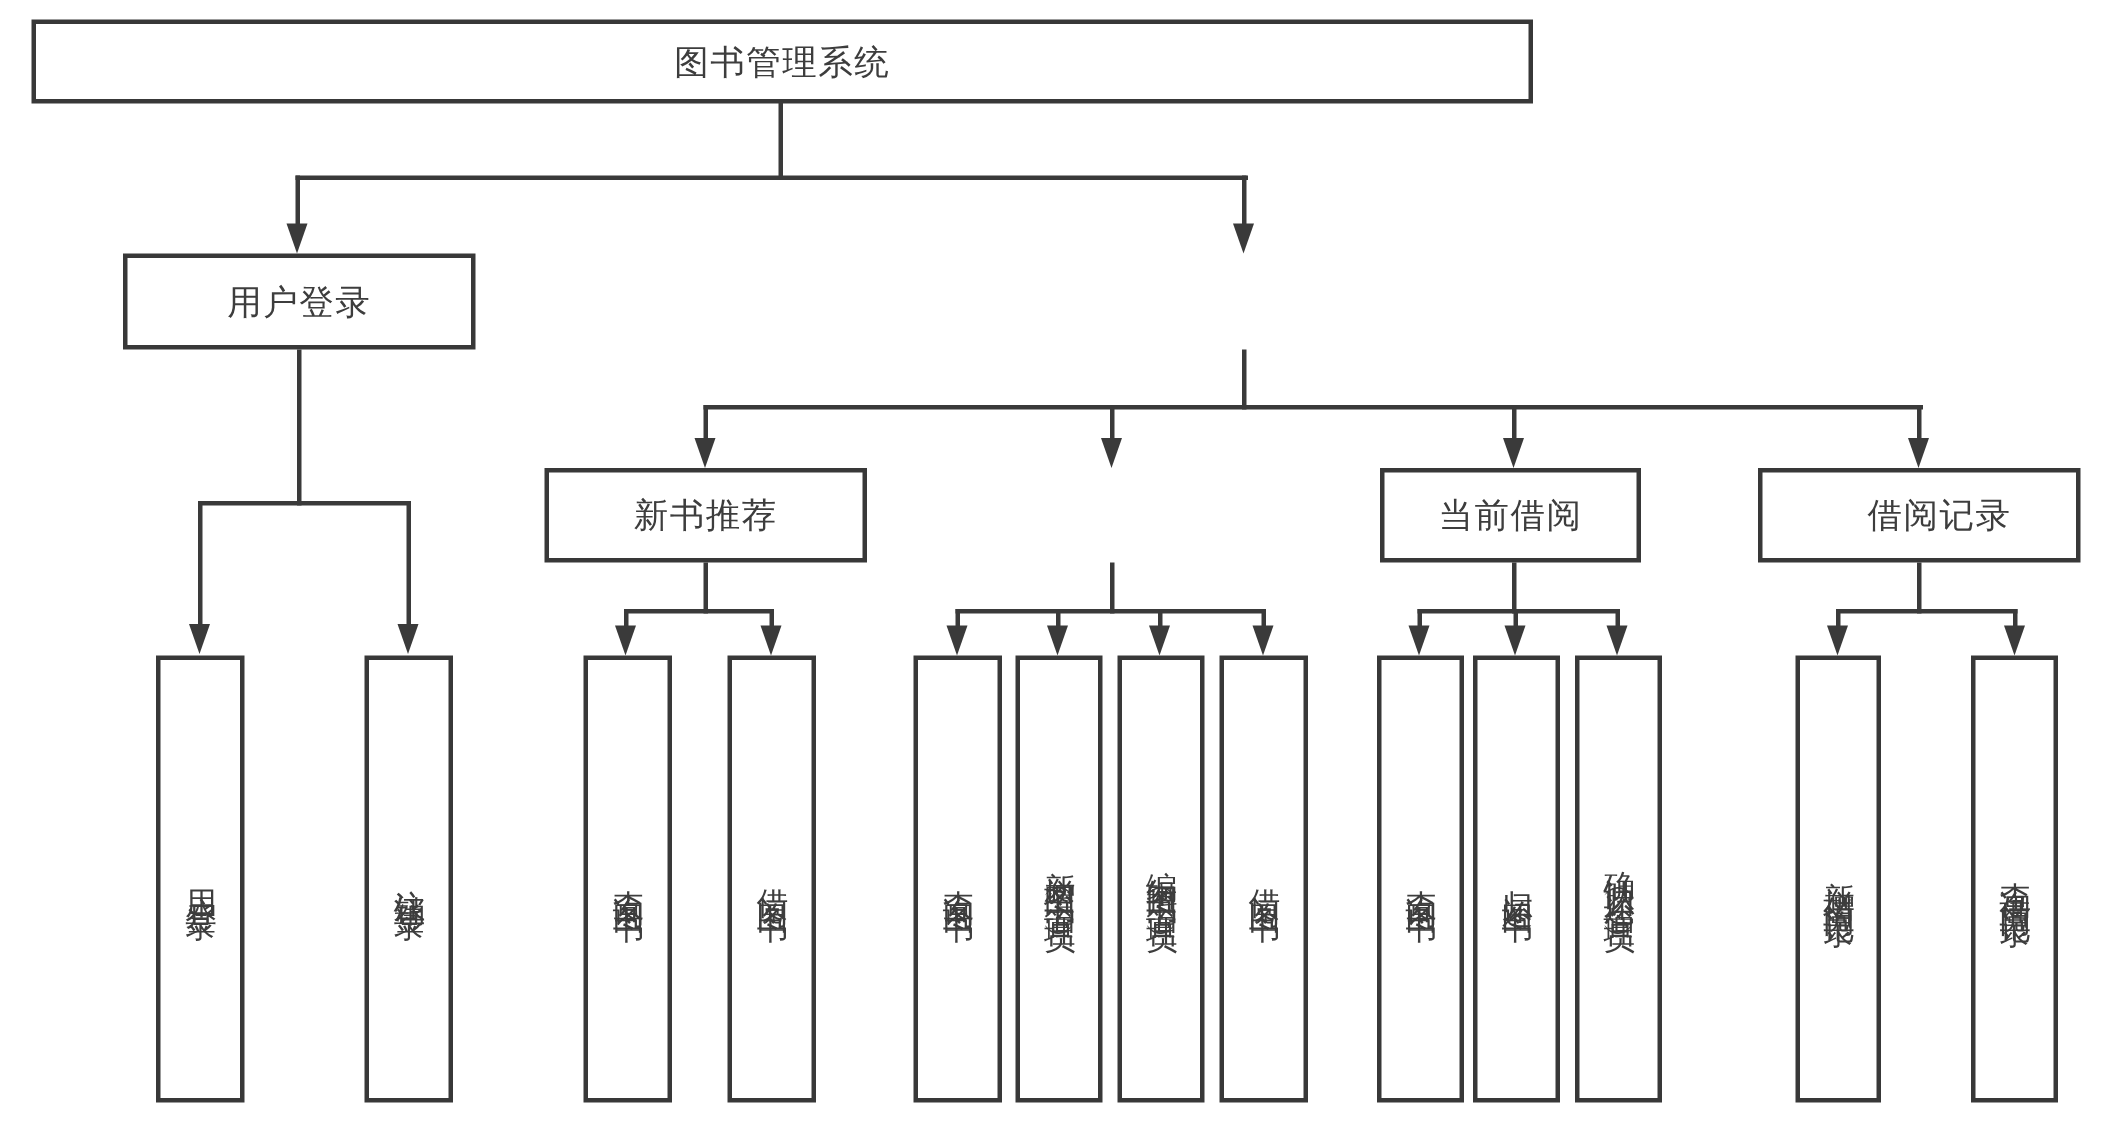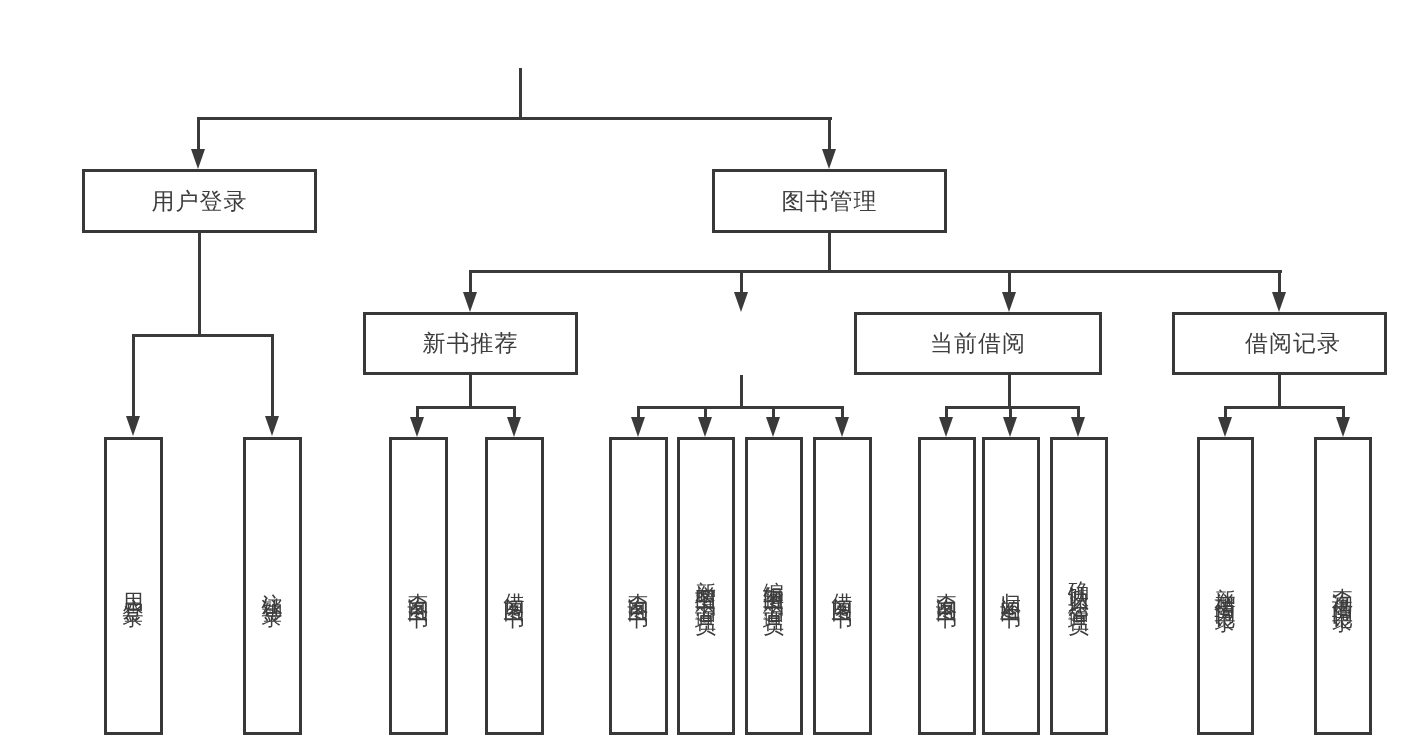--- a/index.html
+++ b/index.html
@@ -28,26 +28,26 @@
   .watermark {
     position:absolute; top:714px; right:3px;
     font-size:21px; color:#9a9a9a; letter-spacing:1px; white-space:nowrap;
   }
 </style>
 </head>
 <body>
 
 <div id="stage">
 
+  <div class="box" style="left:21px; top:13px; width:1001px; height:56px;">图书管理系统</div>
 
   <div class="box" style="left:82px; top:169px; width:235px; height:64px;">用户登录</div>
-  <div class="box" style="left:712px; top:169px; width:235px; height:64px;">图书管理</div>
 
   <div class="box" style="left:363px; top:312px; width:215px; height:63px;">新书推荐</div>
-  <div class="box" style="left:854px; top:312px; width:248px; height:63px;">当前借阅</div>
+  <div class="box" style="left:920px; top:312px; width:174px; height:63px;">当前借阅</div>
   <div class="box" style="left:1172px; top:312px; width:215px; height:63px;padding-left:27px;">借阅记录</div>
 
   <div class="box vbox" style="left:104px; top:437px; width:59px; height:298px;">用户登录</div>
   <div class="box vbox" style="left:243px; top:437px; width:59px; height:298px;">注销登录</div>
 
   <div class="box vbox" style="left:389px; top:437px; width:59px; height:298px;">查询图书</div>
   <div class="box vbox" style="left:485px; top:437px; width:59px; height:298px;">借阅图书</div>
 
   <div class="box vbox" style="left:609px; top:437px; width:59px; height:298px;">查询图书</div>
   <div class="box vbox" style="left:677px; top:437px; width:58px; height:298px;">新增图书（管理员）</div>

